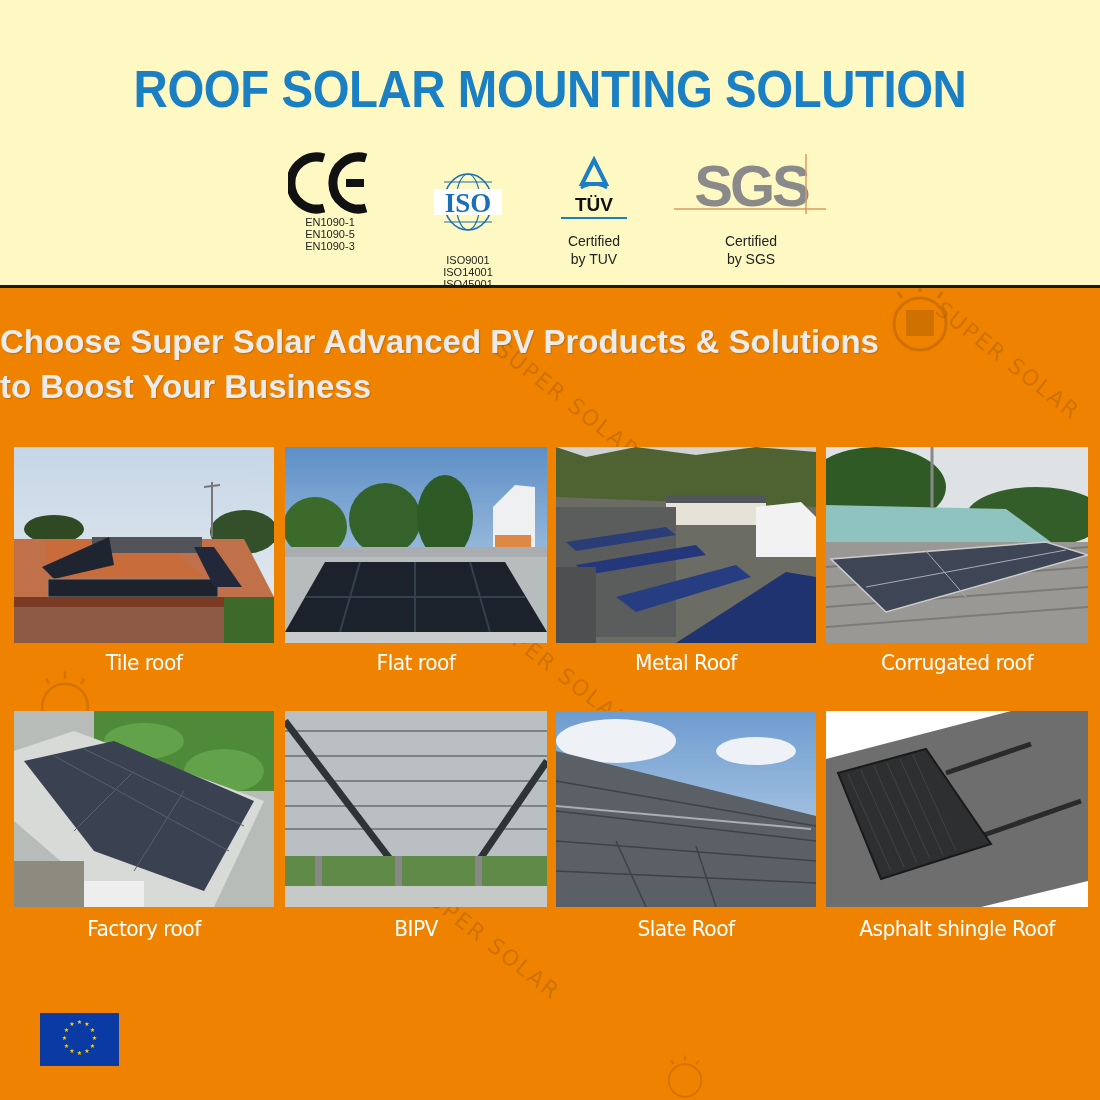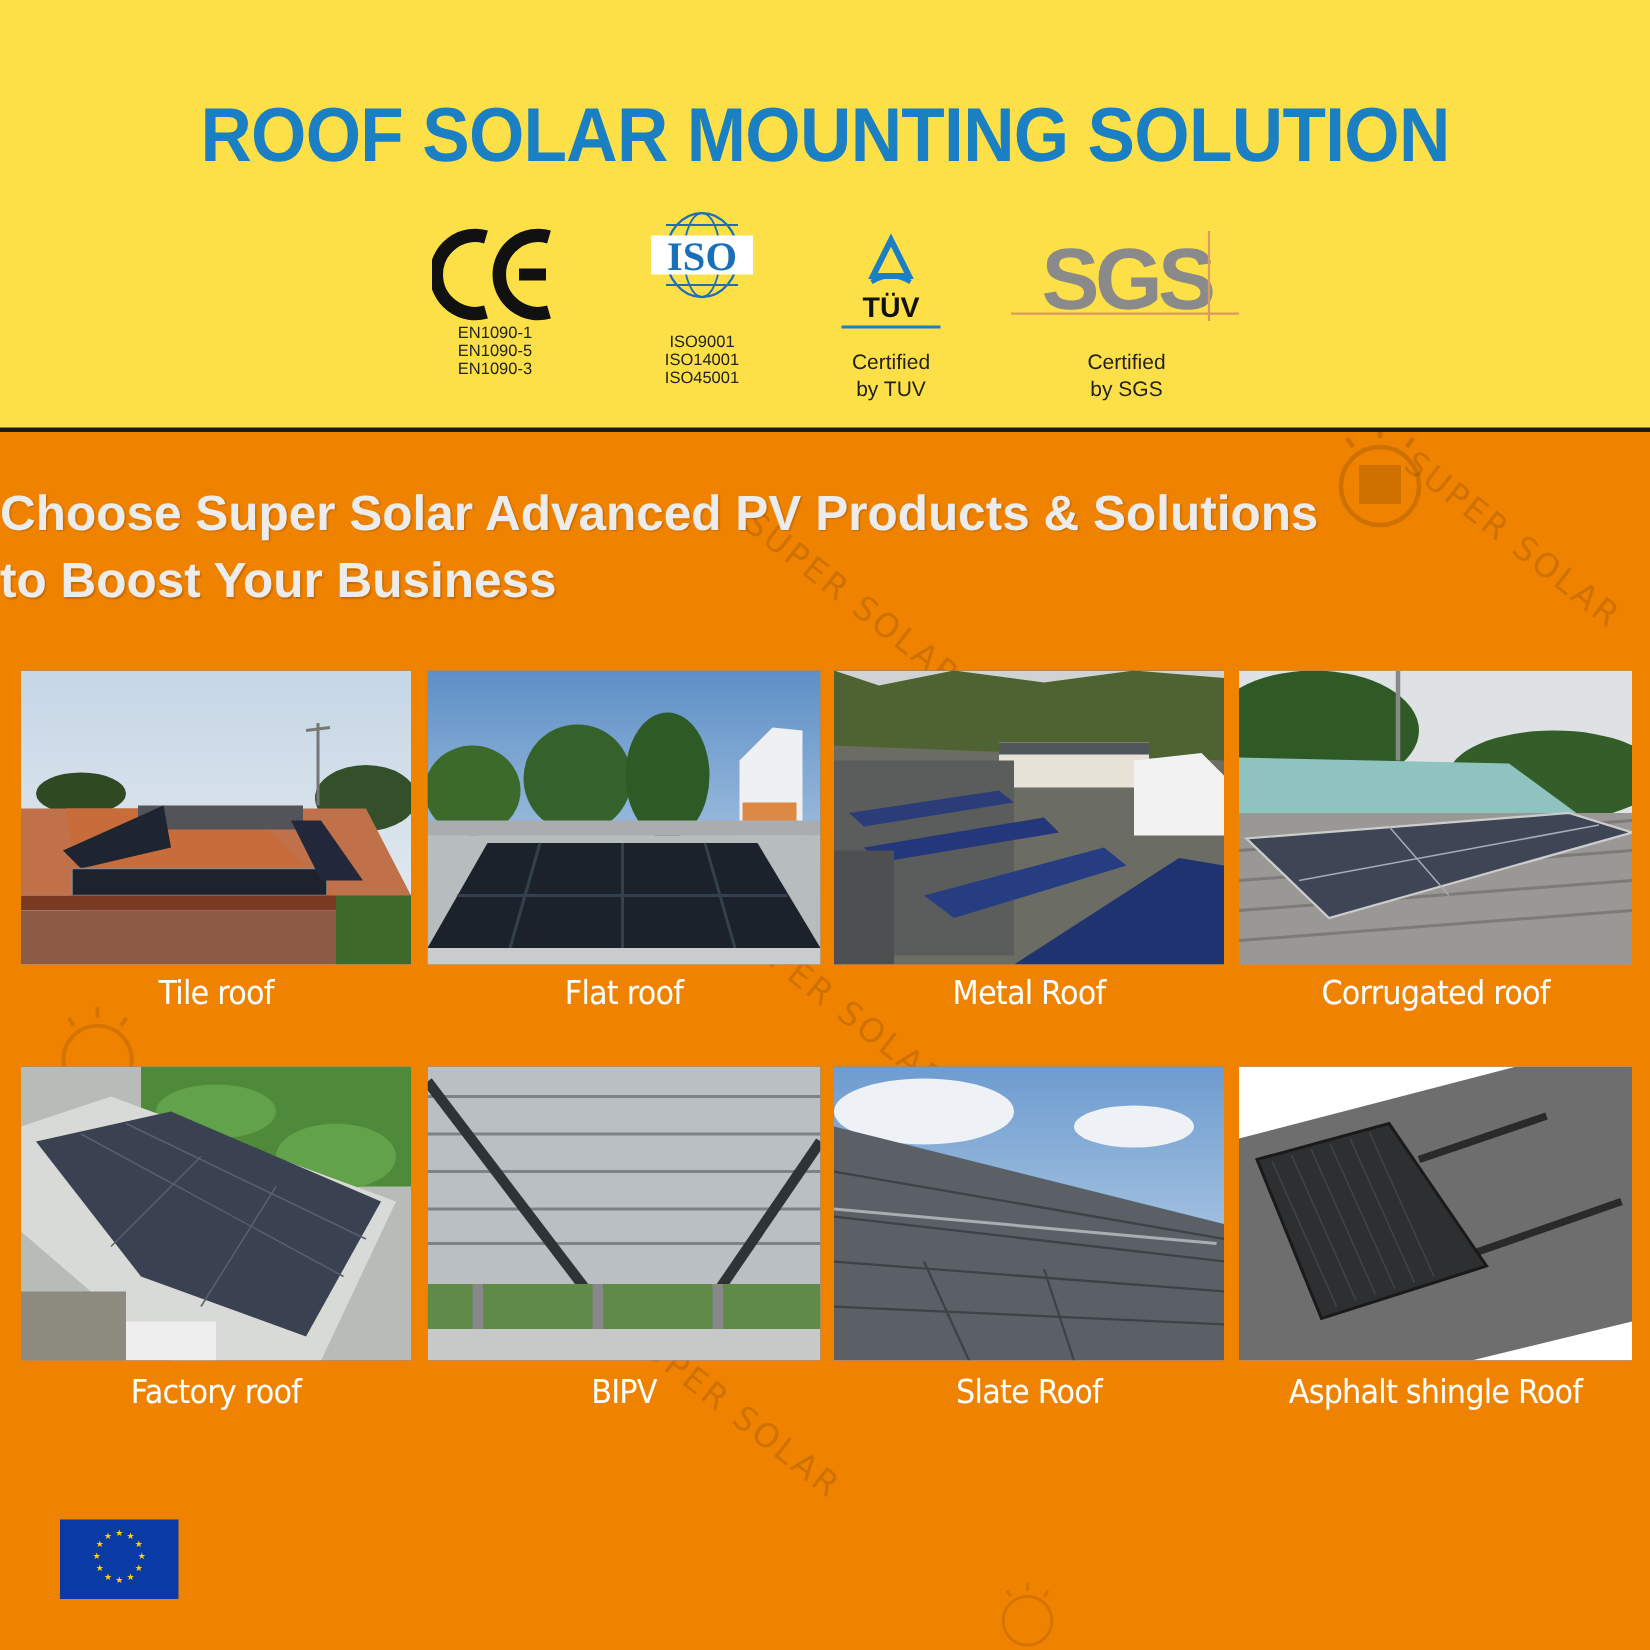--- a/index.html
+++ b/index.html
@@ -1,20 +1,20 @@
 <!DOCTYPE html>
 <html><head>
 <meta charset="utf-8">
 <style>
   * { margin: 0; padding: 0; box-sizing: border-box; }
   html, body { width: 1100px; height: 1100px; overflow: hidden; background: #ffffff; }
   body { position: relative; font-family: "Liberation Sans", sans-serif; }
 
   
-  .header { position: absolute; left: 0; top: 0; width: 1100px; height: 287px; background: #fde047; }
+  .header { position: absolute; left: 0; top: 0; width: 1100px; height: 287px; background: #fef9c3; }
   .main-title {
     position: absolute; left: 0; top: 60px; width: 1100px; text-align: center;
     font-family: "Liberation Sans", sans-serif; font-weight: bold; font-size: 51px;
     color: #1b7fc4; letter-spacing: -0.5px; transform: scaleX(0.93);
   }
   .cert { position: absolute; text-align: center; }
   .cert .cap { font-family: "Liberation Sans", sans-serif; color: #222; line-height: 12px; font-size: 11px; }
   .cert .cap2 { font-family: "Liberation Sans", sans-serif; color: #222; line-height: 18px; font-size: 14px; }
   .header-rule { position: absolute; left: 0; top: 285px; width: 1100px; height: 3px; background: #1a1a1a; }
 
@@ -54,21 +54,21 @@
       <path d="M78 8 A26 26 0 1 0 78 58" fill="none" stroke="#111" stroke-width="9"></path>
       <rect x="58" y="29" width="18" height="8" fill="#111"></rect>
     </svg>
     <div style="margin-top:0;">
       <div class="cap">EN1090-1</div>
       <div class="cap">EN1090-5</div>
       <div class="cap">EN1090-3</div>
     </div>
   </div>
 
-  <div class="cert" style="left:418px;top:140px;width:100px;">
+  <div class="cert" style="left:418px;top:172px;width:100px;">
     <svg width="72" height="60" viewBox="0 0 72 60" style="display:block;margin:0 auto;">
       <ellipse cx="36" cy="30" rx="24" ry="28" fill="none" stroke="#1b6fb8" stroke-width="1.5"></ellipse>
       <ellipse cx="36" cy="30" rx="12" ry="28" fill="none" stroke="#1b6fb8" stroke-width="1.2"></ellipse>
       <line x1="12" y1="10" x2="60" y2="10" stroke="#1b6fb8" stroke-width="1.2"></line>
       <line x1="12" y1="50" x2="60" y2="50" stroke="#1b6fb8" stroke-width="1.2"></line>
       <rect x="2" y="17" width="68" height="26" fill="#fff"></rect>
       <text x="36" y="40" text-anchor="middle" font-family="Liberation Serif, serif" font-weight="bold" font-size="27" fill="#1b6fb8">ISO</text>
     </svg>
     <div style="margin-top:22px;">
       <div class="cap">ISO9001</div>

